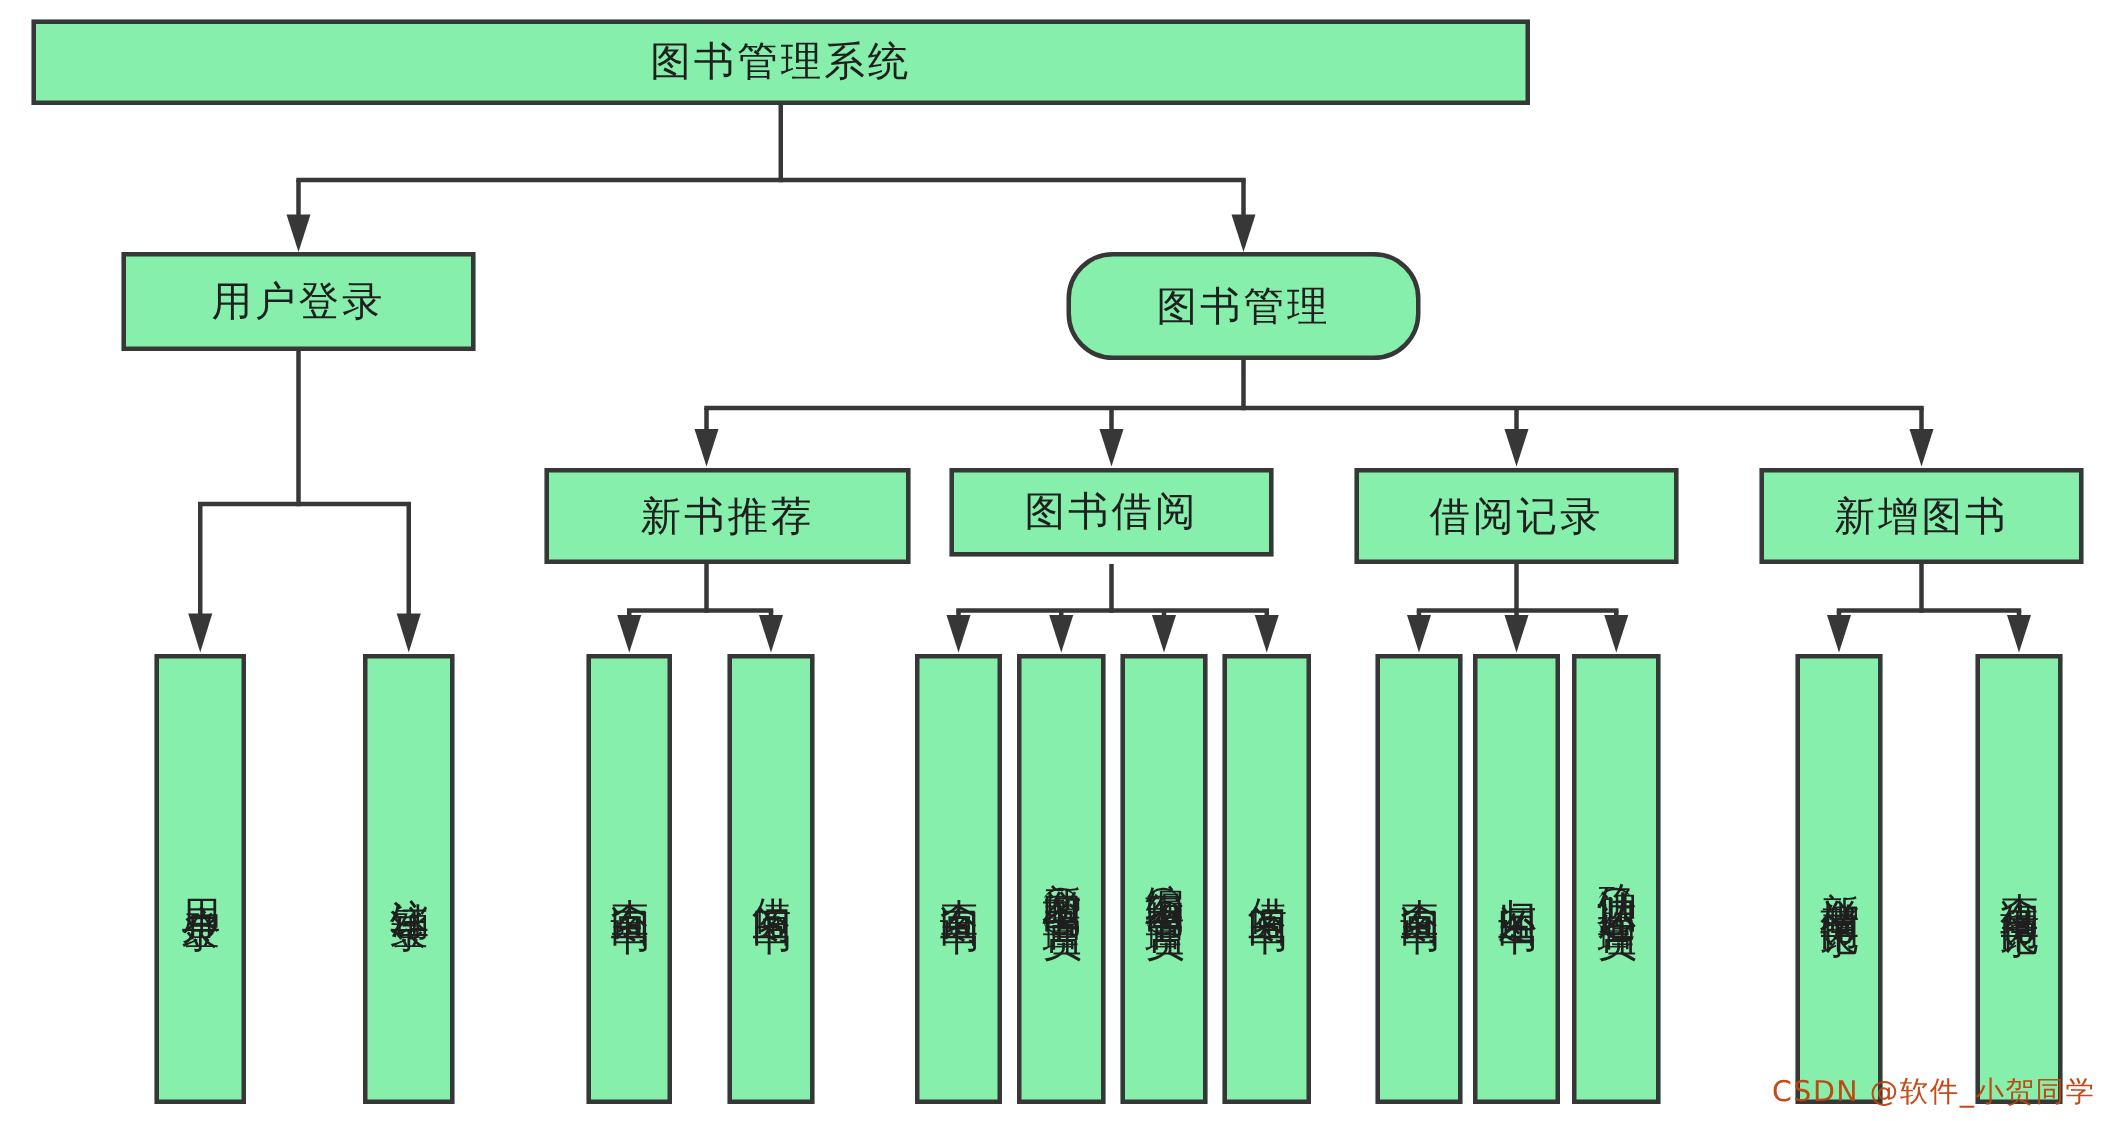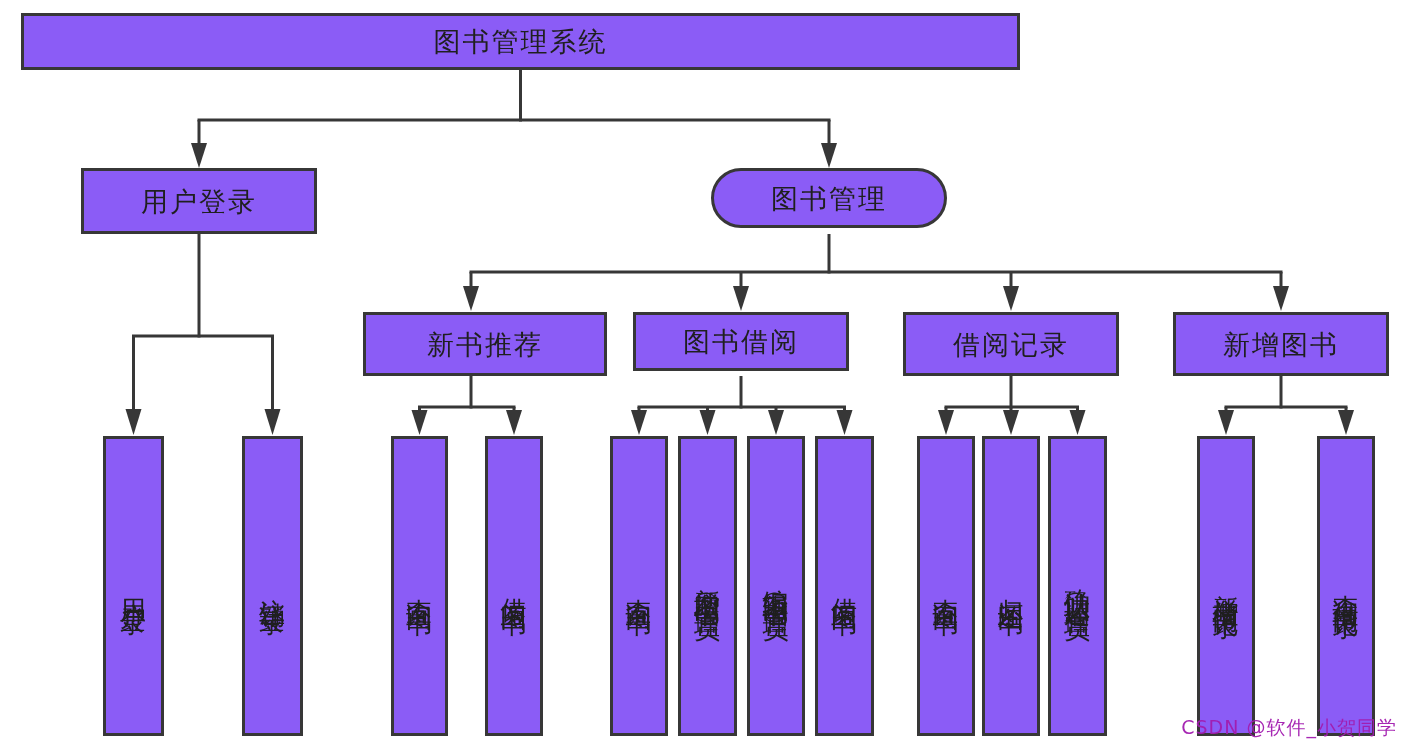--- a/index.html
+++ b/index.html
@@ -21,21 +21,21 @@
     width: 1405px;
     height: 747px;
     z-index: 1;
   }
   #wires line { stroke: #373737; stroke-width: 3; }
   #wires polygon { fill: #373737; }
   .box {
     position: absolute;
     box-sizing: border-box;
     border: 3px solid #373737;
-    background: #8b5cf6;
+    background: #86efac;
     color: #1f1f1f;
     display: flex;
     align-items: center;
     justify-content: center;
     z-index: 2;
     text-align: center;
   }
   .h-box {
     font-size: 27px;
     letter-spacing: 2px;
@@ -48,21 +48,21 @@
     font-size: 26px;
     letter-spacing: 4px;
     line-height: 1;
   }
   .watermark {
     position: absolute;
     right: 8px;
     bottom: 6px;
     z-index: 3;
     font-size: 19px;
-    color: #a21caf;
+    color: #c2410c;
     opacity: 0.95;
     letter-spacing: 1px;
     white-space: nowrap;
   }
 </style>
 </head>
 <body>
 
 <div id="canvas">
 
@@ -138,21 +138,21 @@
       <line x1="1226" y1="407" x2="1226" y2="413"></line>
       <polygon points="1218,410 1234,410 1226,435"></polygon>
       <line x1="1346" y1="407" x2="1346" y2="413"></line>
       <polygon points="1338,410 1354,410 1346,435"></polygon>
     </g>
   </svg>
 
   <div class="box h-box" style="left:21px; top:13px; width:999px; height:57px;">图书管理系统</div>
 
   <div class="box h-box" style="left:81px; top:168px; width:236px; height:66px;">用户登录</div>
-  <div class="box h-box" style="left:711px; top:168px; width:236px; height:60px;border-radius:31px;">图书管理</div>
+  <div class="box h-box" style="left:711px; top:168px; width:236px; height:72px;border-radius:31px;">图书管理</div>
 
   <div class="box h-box" style="left:363px; top:312px; width:244px; height:64px;">新书推荐</div>
   <div class="box h-box" style="left:633px; top:312px; width:216px; height:59px;">图书借阅</div>
   <div class="box h-box" style="left:903px; top:312px; width:216px; height:64px;">借阅记录</div>
   <div class="box h-box" style="left:1173px; top:312px; width:216px; height:64px;">新增图书</div>
 
   <div class="box v-box" style="left:103px; top:436px; width:61px; height:300px;">用户登录</div>
   <div class="box v-box" style="left:242px; top:436px; width:61px; height:300px;">注销登录</div>
 
   <div class="box v-box" style="left:391px; top:436px; width:57px; height:300px;">查询图书</div>

